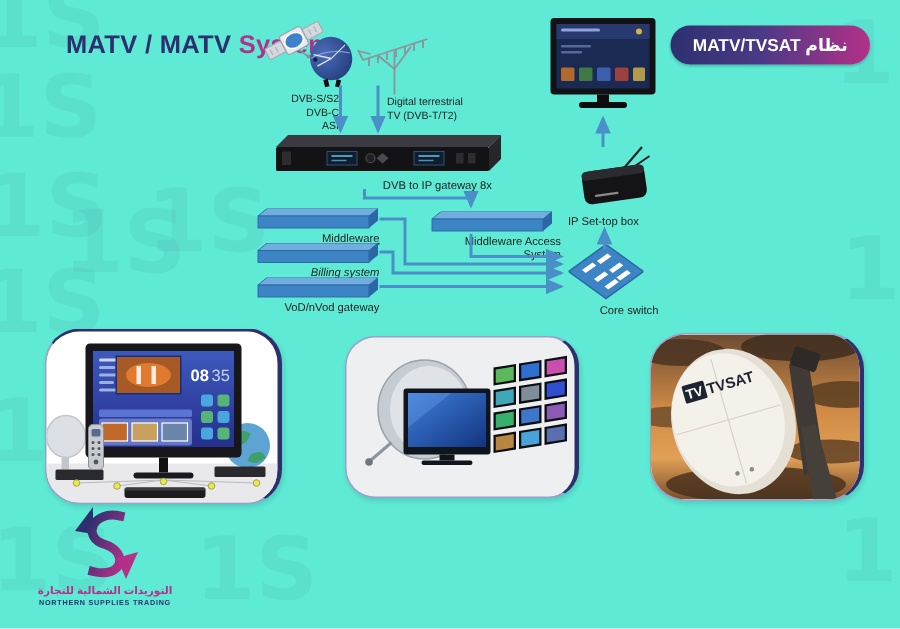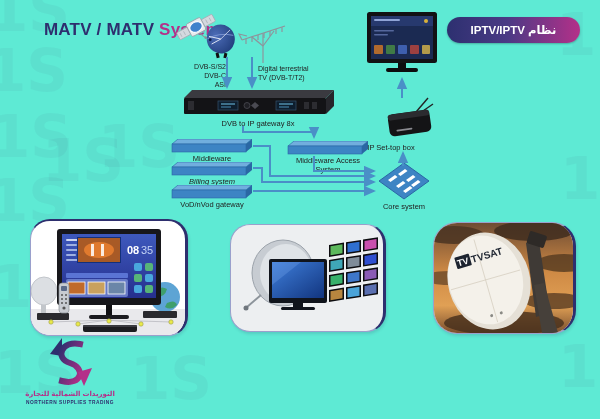--- a/index.html
+++ b/index.html
@@ -14,21 +14,21 @@
   #title .t-main{color:#2e2f6e;}
   #title .t-accent{color:#b43089;}
   #badge{left:447px;top:17px;width:133px;height:26px;border-radius:13px;
          background:linear-gradient(90deg,#2d3070 0%,#4a3a85 45%,#b43089 100%);
          color:#fff;display:flex;align-items:center;justify-content:center;
          font-size:11.5px;font-weight:bold;box-shadow:0 1px 2px rgba(0,0,0,.25);}
   
   .lbl{position:absolute;font-size:7px;line-height:9px;color:#222;}
   .lbl.c{text-align:center;}
   .lbl.r{text-align:right;}
-  .lbl.b{font-size:7.5px;}
+  .lbl.b{font-size:7.5px;text-align:right;}
   
   .bar3d{position:absolute;width:82px;height:14px;}
   
   .panel{position:absolute;background:#fff;border:1px solid #9aa0cc;border-right:3px solid #2e2f6e;
          border-radius:20px;overflow:hidden;box-shadow:1px 2px 3px rgba(40,40,90,.15);}
   .panel svg{display:block;}
   
   #brand-name-ar{position:absolute;left:10px;top:390px;width:120px;text-align:center;
                  font-size:7px;font-weight:bold;color:#b43089;direction:rtl;}
   #brand-name-en{position:absolute;left:10px;top:400px;width:120px;text-align:center;
@@ -51,21 +51,21 @@
     <span class="wm" style="left:130px;top:350px;">1S</span>
     <span class="wm" style="left:556px;top:6px;">1S</span>
     <span class="wm" style="left:560px;top:150px;">1S</span>
     <span class="wm" style="left:558px;top:338px;">1S</span>
   </div>
 
   <div id="title" class="abs">
     <span class="t-main">MATV / MATV</span><span class="t-accent"> System</span>
   </div>
   <div id="badge" class="abs">
-    <span dir="rtl">نظام IPTV/IPTV</span>
+    <span dir="rtl">نظام MATV/TVSAT</span>
   </div>
 
   <svg class="abs" style="left:172px;top:7px;" width="48" height="40" viewBox="0 0 48 40">
     <g transform="rotate(-28 24 20)">
       <rect x="4" y="16" width="12" height="8" rx="1" fill="#d4d9df" stroke="#a7adb5" stroke-width="0.8"></rect>
       <rect x="32" y="16" width="12" height="8" rx="1" fill="#d4d9df" stroke="#a7adb5" stroke-width="0.8"></rect>
       <line x1="7" y1="18" x2="7" y2="22" stroke="#a7adb5" stroke-width="0.7"></line>
       <line x1="11" y1="18" x2="11" y2="22" stroke="#a7adb5" stroke-width="0.7"></line>
       <line x1="36" y1="18" x2="36" y2="22" stroke="#a7adb5" stroke-width="0.7"></line>
       <line x1="40" y1="18" x2="40" y2="22" stroke="#a7adb5" stroke-width="0.7"></line>
@@ -176,21 +176,21 @@
     <polygon points="25,0 50,18 25,36 0,18" fill="#3d84c4" stroke="#2a67a4" stroke-width="1"></polygon>
     <g fill="#ffffff">
       <polygon points="9,17 16,12 18.5,14 11.5,19"></polygon>
       <polygon points="17,23 24,18 26.5,20 19.5,25"></polygon>
       <polygon points="19,11 26,6 28.5,8 21.5,13"></polygon>
       <polygon points="27,17 34,12 36.5,14 29.5,19"></polygon>
       <polygon points="24,28 31,23 33.5,25 26.5,30"></polygon>
       <polygon points="32,22 39,17 41.5,19 34.5,24"></polygon>
     </g>
   </svg>
-  <div class="lbl c b" style="left:369px;top:202px;width:70px;">Core system</div>
+  <div class="lbl c b" style="left:369px;top:202px;width:70px;">Core switch</div>
 
   <svg class="abs" style="left:384px;top:94px;" width="52" height="48" viewBox="0 0 52 48">
     <line x1="32" y1="18" x2="44" y2="4" stroke="#222" stroke-width="1.4"></line>
     <line x1="36" y1="19" x2="49" y2="10" stroke="#222" stroke-width="1.4"></line>
     <g transform="rotate(-8 26 32)">
       <rect x="5" y="18" width="42" height="22" rx="5" fill="#141416"></rect>
       <rect x="5" y="18" width="42" height="6" rx="3" fill="#2b2b2f"></rect>
       <rect x="12" y="34" width="16" height="1.6" rx="0.8" fill="#8a8a90"></rect>
     </g>
   </svg>
@@ -227,21 +227,21 @@
       <path d="M243,126 L243,132 L314,132 L314,137"></path>
       <path d="M253,146 L270,146 L270,176 L374,176"></path>
       <path d="M253,168 L262,168 L262,182 L374,182"></path>
       <path d="M253,191 L374,191"></path>
       <path d="M314,156 L314,171 L374,171"></path>
       <path d="M403,166 L403,153"></path>
       <path d="M402,98 L402,79"></path>
     </g>
   </svg>
 
-  <div class="panel" style="left:30px;top:219px;width:154px;height:114px;border-top:2px solid #2e2f6e;">
+  <div class="panel" style="left:30px;top:219px;width:154px;height:114px;border-top:2px solid #2e2f6e;border-radius:23px;">
     <svg width="154" height="114" viewBox="0 0 154 114">
       <defs>
         <linearGradient id="scr1" x1="0" y1="0" x2="0" y2="1">
           <stop offset="0%" stop-color="#3e59bd"></stop>
             <stop offset="100%" stop-color="#252f8d"></stop>
         </linearGradient>
       </defs>
       <rect x="0" y="88" width="154" height="26" fill="#e9e9ec"></rect>
       <ellipse cx="13" cy="70" rx="13" ry="14" fill="#dcdfe3" stroke="#c2c6cb"></ellipse>
       <rect x="10" y="84" width="5" height="8" fill="#c2c6cb"></rect>

